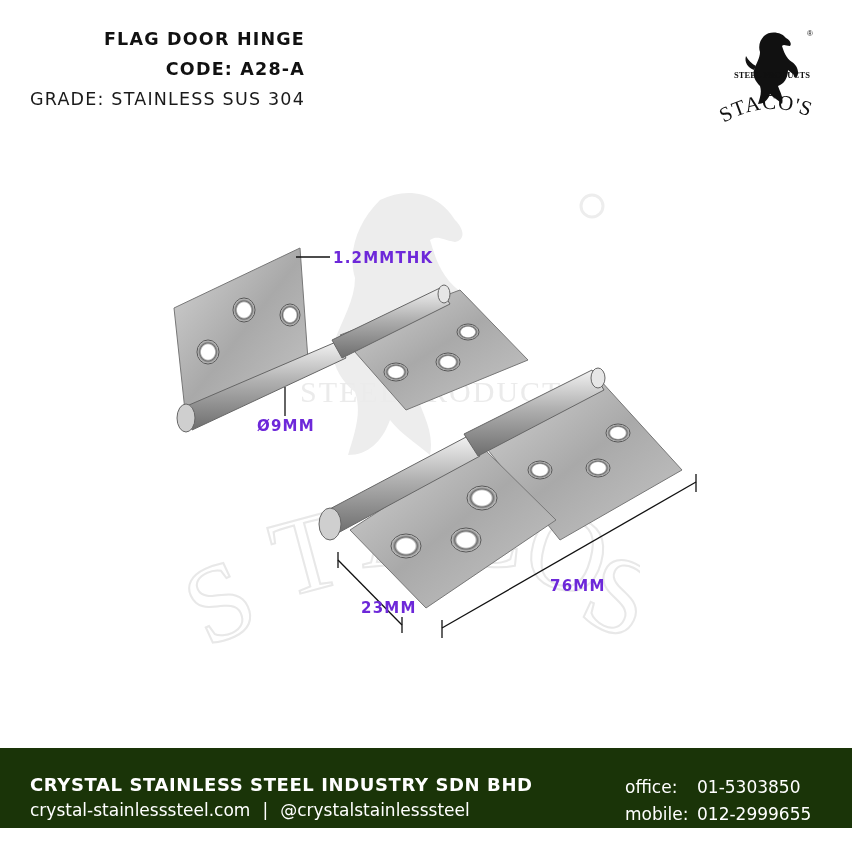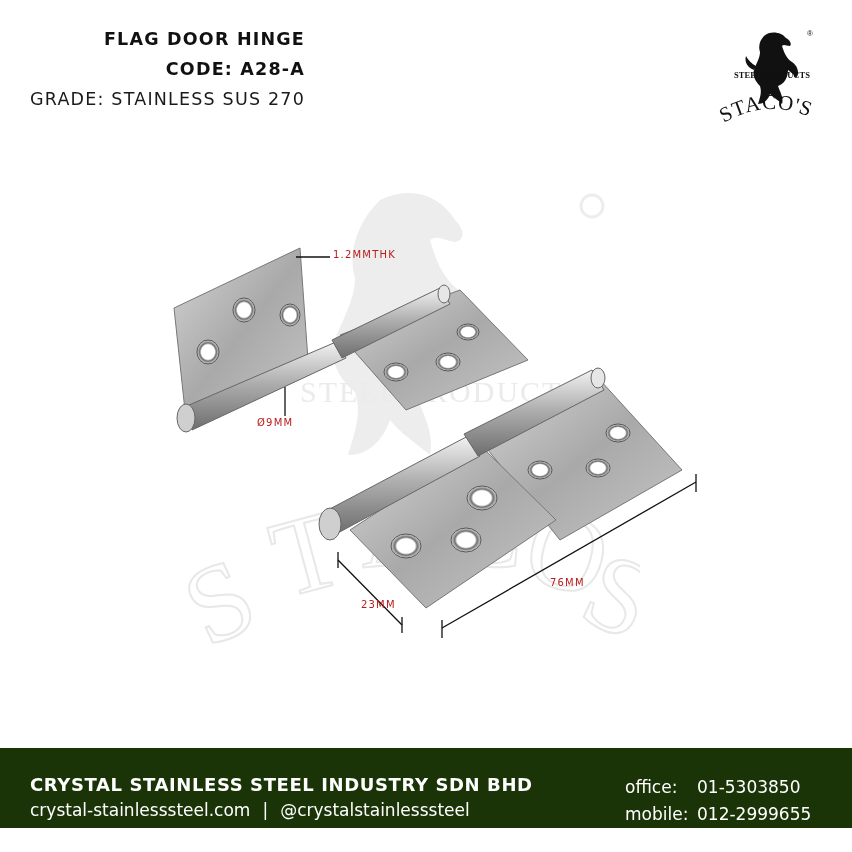--- a/index.html
+++ b/index.html
@@ -13,40 +13,40 @@
     .spec div { font-size: 17.5px; letter-spacing: 1.2px; line-height: 30px; white-space: nowrap; }
     .spec .b { font-weight: bold; }
     .spec .n { font-weight: normal; color: #1a1a1a; }
 
     .logo { position: absolute; left: 712px; top: 24px; width: 120px; height: 120px; }
 
     .watermark { position: absolute; left: 180px; top: 180px; width: 460px; height: 480px; pointer-events: none; }
 
     .product { position: absolute; left: 160px; top: 230px; width: 560px; height: 430px; }
 
-    .dim { position: absolute; font-weight: normal; font-size: 10px; letter-spacing: 1.2px; color: #b91c1c; white-space: nowrap; }
+    .dim { position: absolute; font-weight: bold; font-size: 15px; letter-spacing: 1.2px; color: #6d28d9; white-space: nowrap; }
 
     .footer {
       position: absolute; left: 0; top: 748px; width: 852px; height: 80px;
       background: #1a3408;
       color: #ffffff;
     }
     .footer .company { position: absolute; left: 30px; top: 26px; font-weight: bold; font-size: 18px; letter-spacing: 0.6px; white-space: nowrap; }
     .footer .links { position: absolute; left: 30px; top: 52px; font-size: 17px; white-space: nowrap; }
     .footer .sep { display: inline-block; margin: 0 12px; }
     .footer .contact { position: absolute; left: 625px; top: 26px; font-size: 17px; line-height: 27px; white-space: nowrap; }
     .footer .contact .lbl { display: inline-block; width: 72px; }
   </style>
 </head>
 <body>
 
 <div class="spec">
   <div class="b">FLAG DOOR HINGE</div>
   <div class="b">CODE: A28-A</div>
-  <div class="n">GRADE: STAINLESS SUS 270</div>
+  <div class="n">GRADE: STAINLESS SUS 304</div>
 </div>
 
 <div class="logo">
   <svg width="120" height="120" viewBox="0 0 120 120">
 
     <path d="M52 12 C58 6 70 8 74 14 C78 16 80 20 78 22 C74 22 72 20 70 22 C72 28 74 34 80 38 C86 42 88 50 84 54 C82 50 78 48 76 46 C76 54 72 60 66 62 C68 68 72 74 70 80 C66 76 62 74 58 70 C56 76 52 80 46 80 C48 74 50 68 48 62 C44 58 40 52 42 46 C44 40 48 34 48 28 C46 22 48 16 52 12 Z" fill="#111"></path>
     <path d="M42 46 C36 44 32 38 34 32 C36 36 40 40 44 42 Z" fill="#111"></path>
     <text x="60" y="54" text-anchor="middle" font-family="Liberation Serif, serif" font-size="8.5" font-weight="bold" fill="#111">STEEL PRODUCTS</text>
     <text x="95" y="12" font-family="Liberation Sans, sans-serif" font-size="8" fill="#111">®</text>
     <path id="arc" d="M10 100 Q60 70 112 100" fill="none"></path>

